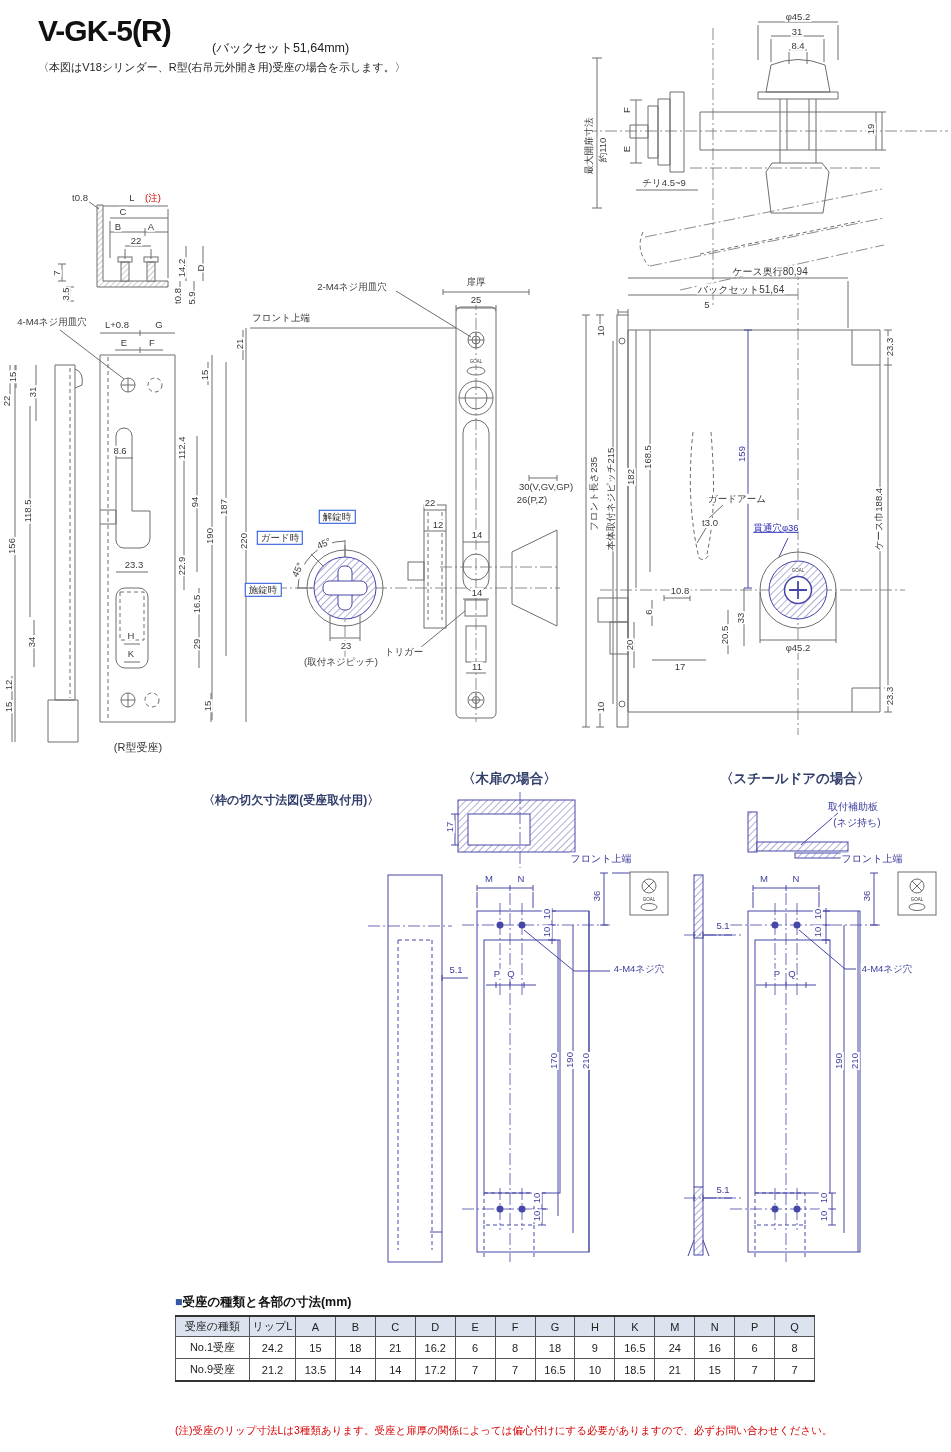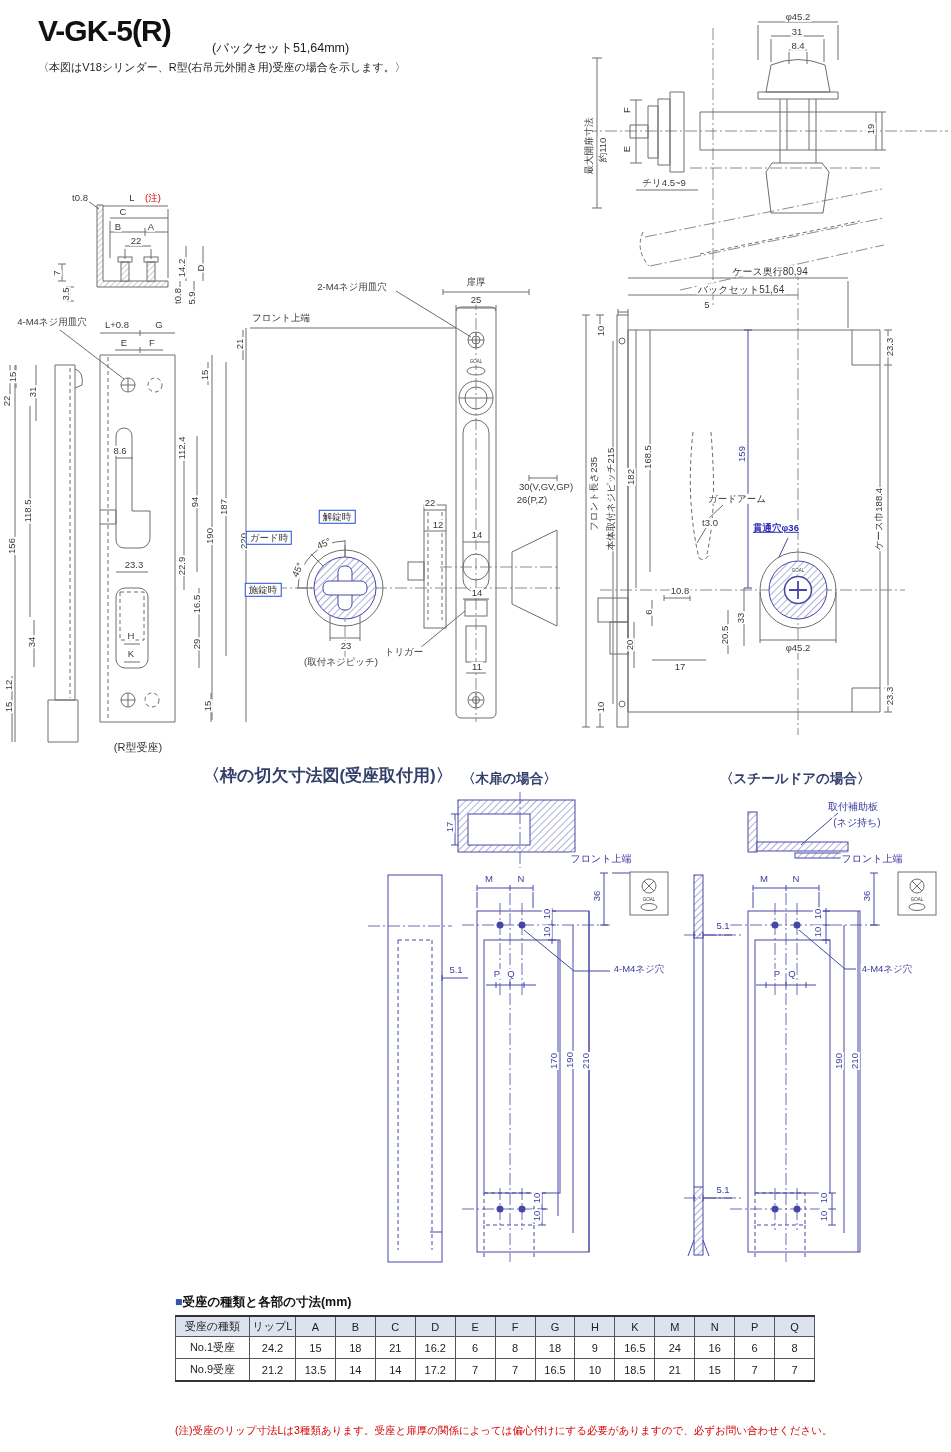--- a/index.html
+++ b/index.html
@@ -6,21 +6,21 @@
   #page{position:relative;width:951px;height:1452px;background:#fff;overflow:hidden;
         font-family:"Liberation Sans","DejaVu Sans",sans-serif;color:#1a1a1a;}
   #page svg{position:absolute;left:0;top:0;}
   .abs{position:absolute;white-space:nowrap;}
   #title{left:38px;top:14px;font-size:30px;font-weight:bold;letter-spacing:-1px;color:#111;}
   #backset{left:212px;top:40px;font-size:12.5px;color:#222;}
   #subtitle{left:38px;top:60px;font-size:11px;color:#222;}
   .cap{font-size:11px;color:#333;}
   #cap-strike{left:78px;top:740px;width:120px;text-align:center;}
   .h-navy{font-weight:bold;color:#333f6b;}
-  #h-cutout{left:203px;top:764px;font-size:17px;}
+  #h-cutout{left:203px;top:792px;font-size:12px;}
   #h-wood{left:462px;top:770px;font-size:13.5px;}
   #h-steel{left:720px;top:770px;font-size:13.5px;}
   
   #labels{position:absolute;left:0;top:0;width:951px;height:1452px;pointer-events:none;}
   .lb{position:absolute;font-size:9.5px;line-height:1.1;color:#3a3a3a;background:#fff;
       padding:0 1px;white-space:nowrap;}
   .lb.b{color:#3c3c9e;}
   .lb.r{color:#d60000;background:transparent;}
   .lb.bu{color:#2a2ab8;text-decoration:underline;}
   .lb.bx{border:1px solid #1d4ed8;padding:1px 3px;color:#333;}
@@ -292,21 +292,21 @@
       <span class="lb" style="left: 9px; top: 685px; transform: translate(-50%, -50%) rotate(-90deg);">12</span>
       <span class="lb" style="left: 9px; top: 707px; transform: translate(-50%, -50%) rotate(-90deg);">15</span>
       <span class="lb" style="left: 208px; top: 706px; transform: translate(-50%, -50%) rotate(-90deg);">15</span>
       <span class="lb" style="left: 281px; top: 318px; transform: translate(-50%, -50%);">フロント上端</span>
       <span class="lb" style="left: 352px; top: 287px; transform: translate(-50%, -50%);">2-M4ネジ用皿穴</span>
       <span class="lb" style="left: 476px; top: 282px; transform: translate(-50%, -50%);">扉厚</span>
       <span class="lb" style="left: 476px; top: 300px; transform: translate(-50%, -50%);">25</span>
       <span class="lb" style="left: 546px; top: 487px; transform: translate(-50%, -50%);">30(V,GV,GP)</span>
       <span class="lb" style="left: 532px; top: 500px; transform: translate(-50%, -50%);">26(P,Z)</span>
       <span class="lb bx" style="left: 337px; top: 517px; transform: translate(-50%, -50%);">解錠時</span>
-      <span class="lb bx" style="left: 269px; top: 538px; transform: translate(-50%, -50%);">ガード時</span>
+      <span class="lb bx" style="left: 280px; top: 538px; transform: translate(-50%, -50%);">ガード時</span>
       <span class="lb bx" style="left: 263px; top: 590px; transform: translate(-50%, -50%);">施錠時</span>
       <span class="lb" style="left: 324px; top: 544px; transform: translate(-50%, -50%) rotate(-25deg);">45°</span>
       <span class="lb" style="left: 298px; top: 570px; transform: translate(-50%, -50%) rotate(-65deg);">45°</span>
       <span class="lb" style="left: 430px; top: 503px; transform: translate(-50%, -50%);">22</span>
       <span class="lb" style="left: 438px; top: 525px; transform: translate(-50%, -50%);">12</span>
       <span class="lb" style="left: 477px; top: 535px; transform: translate(-50%, -50%);">14</span>
       <span class="lb" style="left: 477px; top: 593px; transform: translate(-50%, -50%);">14</span>
       <span class="lb" style="left: 404px; top: 652px; transform: translate(-50%, -50%);">トリガー</span>
       <span class="lb" style="left: 477px; top: 667px; transform: translate(-50%, -50%);">11</span>
       <span class="lb" style="left: 346px; top: 646px; transform: translate(-50%, -50%);">23</span>
@@ -317,21 +317,21 @@
       <span class="lb" style="left: 707px; top: 305px; transform: translate(-50%, -50%);">5</span>
       <span class="lb" style="left: 601px; top: 331px; transform: translate(-50%, -50%) rotate(-90deg);">10</span>
       <span class="lb" style="left: 890px; top: 347px; transform: translate(-50%, -50%) rotate(-90deg);">23.3</span>
       <span class="lb" style="left: 594px; top: 494px; transform: translate(-50%, -50%) rotate(-90deg);">フロント長さ235</span>
       <span class="lb" style="left: 611px; top: 499px; transform: translate(-50%, -50%) rotate(-90deg);">本体取付ネジピッチ215</span>
       <span class="lb" style="left: 631px; top: 477px; transform: translate(-50%, -50%) rotate(-90deg);">182</span>
       <span class="lb" style="left: 648px; top: 457px; transform: translate(-50%, -50%) rotate(-90deg);">168.5</span>
       <span class="lb b" style="left: 742px; top: 454px; transform: translate(-50%, -50%) rotate(-90deg);">159</span>
       <span class="lb" style="left: 737px; top: 499px; transform: translate(-50%, -50%);">ガードアーム</span>
       <span class="lb" style="left: 710px; top: 523px; transform: translate(-50%, -50%);">t3.0</span>
-      <span class="lb bu" style="left: 776px; top: 528px; transform: translate(-50%, -50%); font-weight: bold;">貫通穴φ36</span>
+      <span class="lb bu" style="left: 776px; top: 528px; transform: translate(-50%, -50%);">貫通穴φ36</span>
       <span class="lb" style="left: 879px; top: 519px; transform: translate(-50%, -50%) rotate(-90deg);">ケース巾188.4</span>
       <span class="lb" style="left: 680px; top: 591px; transform: translate(-50%, -50%);">10.8</span>
       <span class="lb" style="left: 649px; top: 612px; transform: translate(-50%, -50%) rotate(-90deg);">6</span>
       <span class="lb" style="left: 741px; top: 618px; transform: translate(-50%, -50%) rotate(-90deg);">33</span>
       <span class="lb" style="left: 725px; top: 635px; transform: translate(-50%, -50%) rotate(-90deg);">20.5</span>
       <span class="lb" style="left: 630px; top: 645px; transform: translate(-50%, -50%) rotate(-90deg);">20</span>
       <span class="lb" style="left: 680px; top: 667px; transform: translate(-50%, -50%);">17</span>
       <span class="lb" style="left: 798px; top: 648px; transform: translate(-50%, -50%);">φ45.2</span>
       <span class="lb" style="left: 890px; top: 696px; transform: translate(-50%, -50%) rotate(-90deg);">23.3</span>
       <span class="lb" style="left: 601px; top: 707px; transform: translate(-50%, -50%) rotate(-90deg);">10</span>

